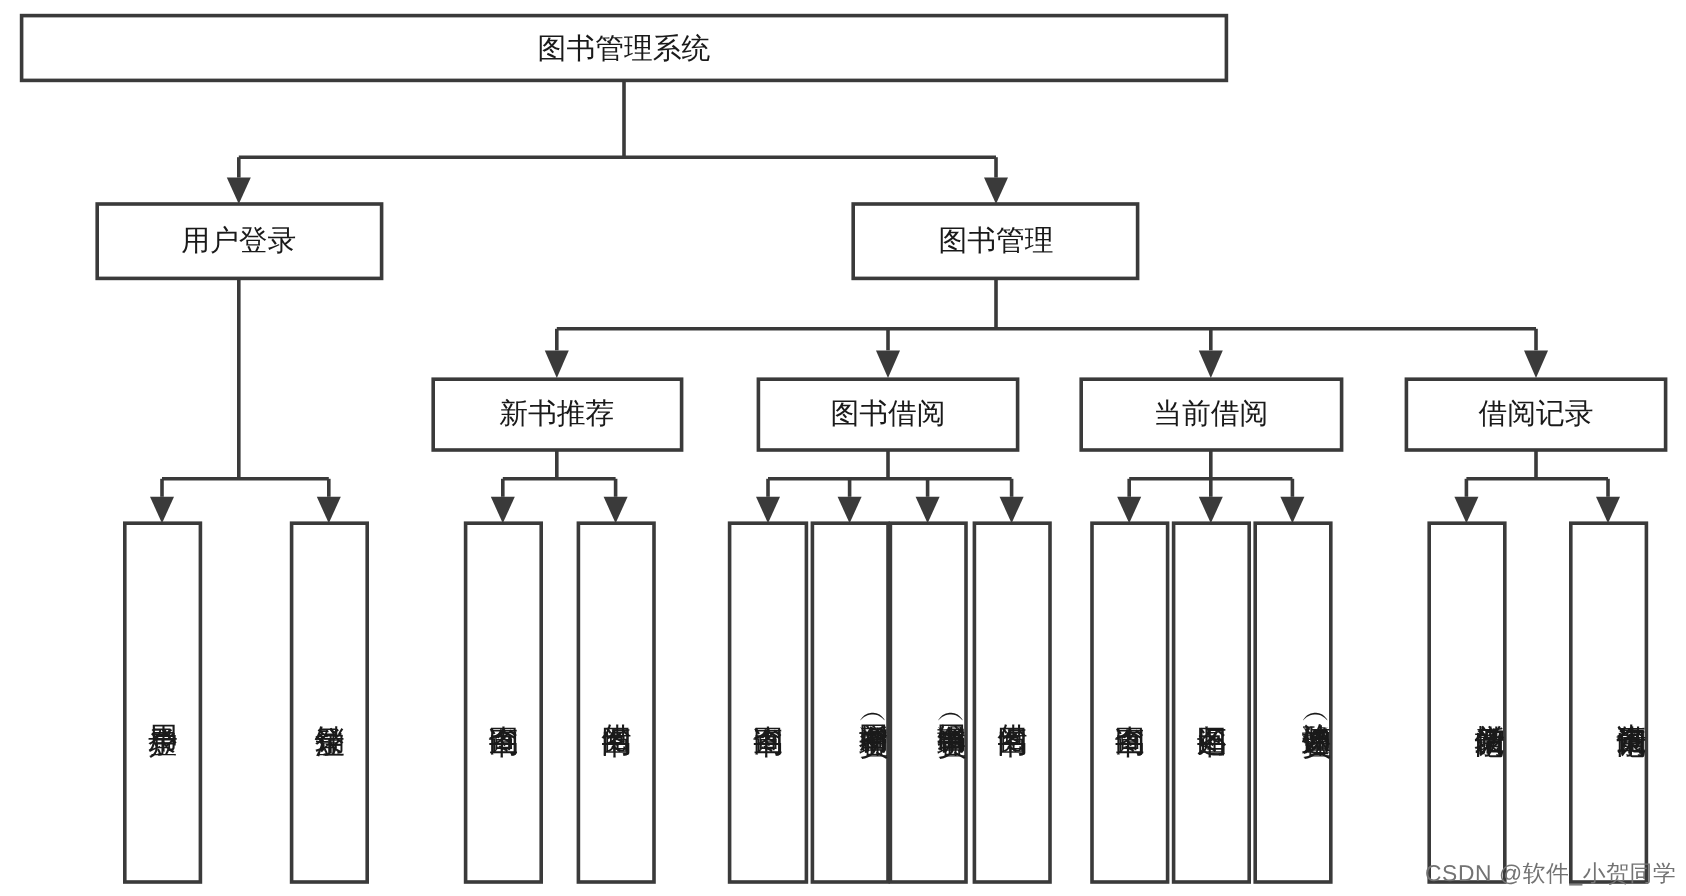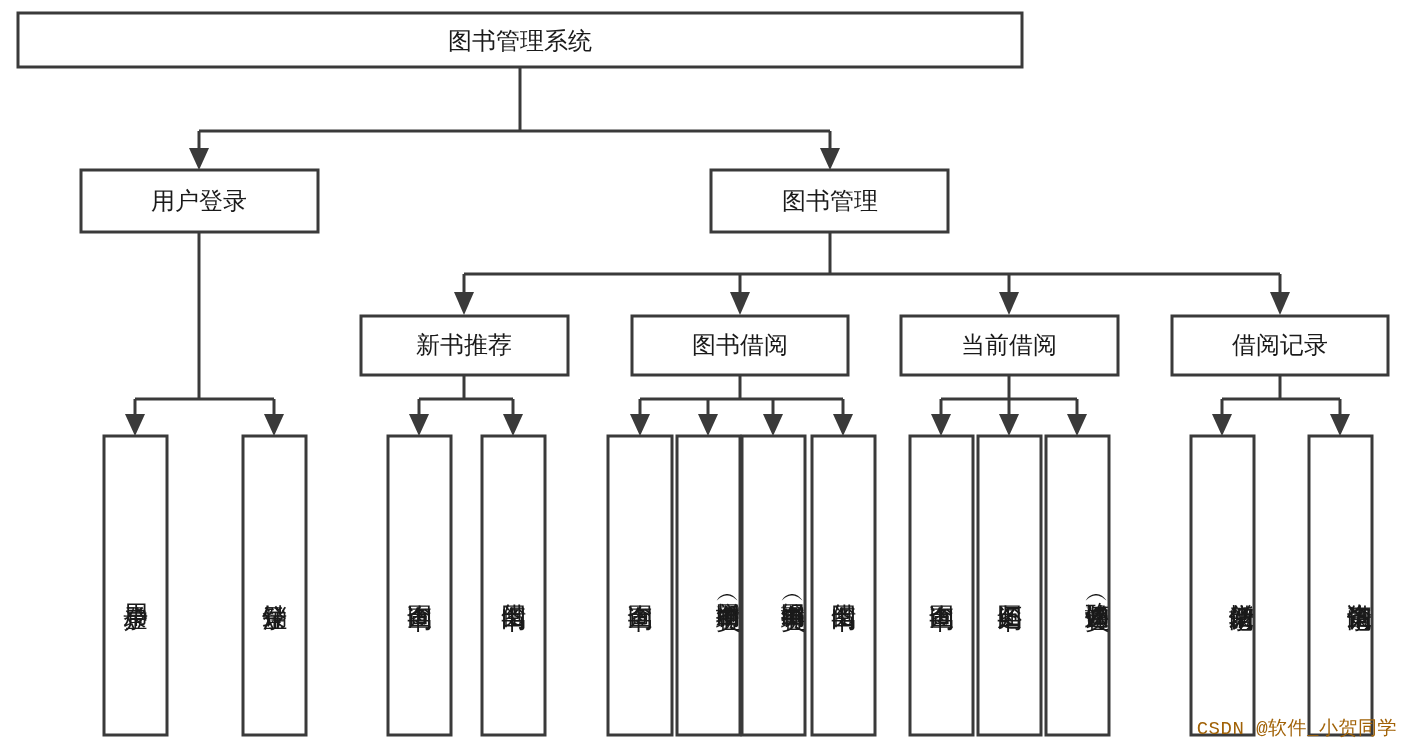--- a/index.html
+++ b/index.html
@@ -60,23 +60,23 @@
     white-space: nowrap;
     display: flex;
     align-items: flex-start;
     justify-content: center;
     pointer-events: none;
   }
   .watermark {
     position: absolute;
     right: 8px;
     bottom: 6px;
-    font-family: Liberation Mono, monospace;
+    font-family: Liberation Sans, sans-serif;
     font-size: 19px;
-    color: #a16207;
+    color: #737373;
     white-space: nowrap;
     letter-spacing: 0.5px;
   }
 </style>
 </head>
 <body>
 
 <div id="diagram-root">
 
   <svg id="flowchart" viewBox="0 0 1405 747" xmlns="http://www.w3.org/2000/svg">

